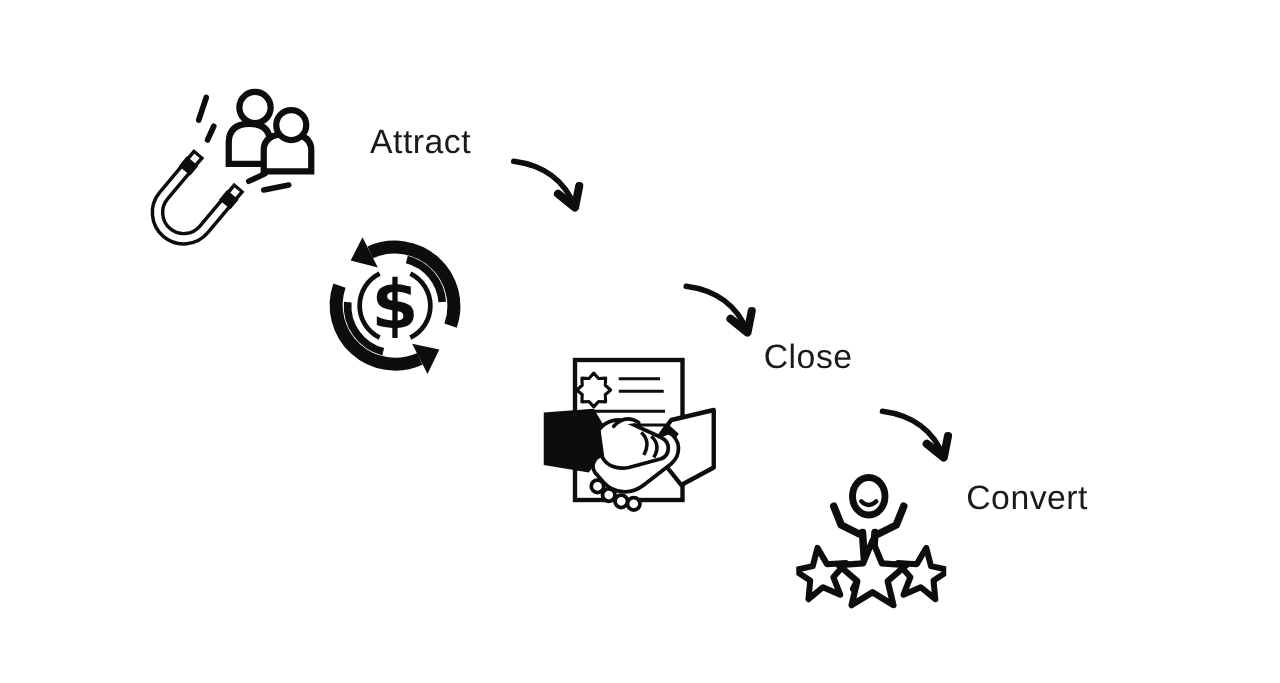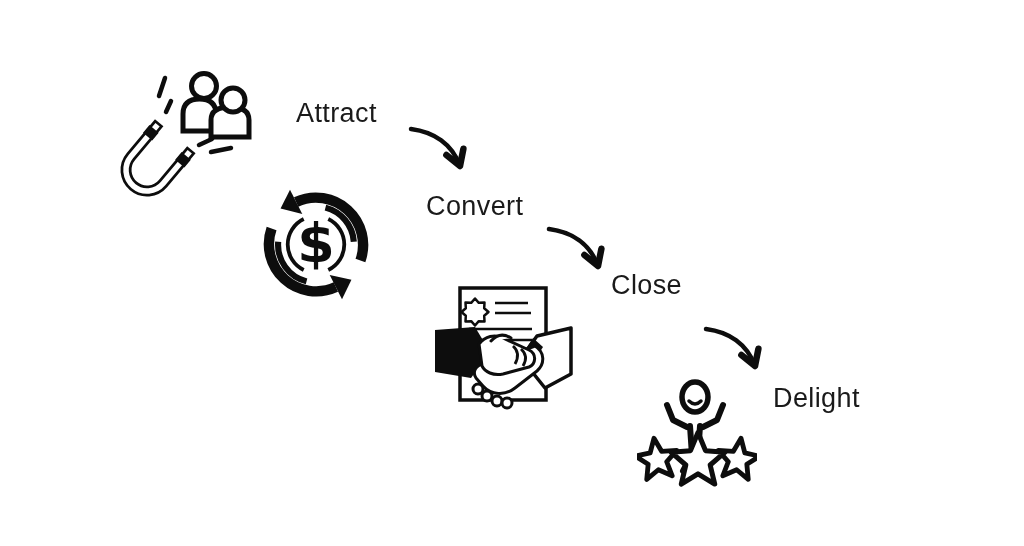--- a/index.html
+++ b/index.html
@@ -50,21 +50,20 @@
     <path d="M8,45 A50,50 0 0 0 76,107" fill="none" stroke="#0d0d0d" stroke-width="11"></path>
     <polygon points="92.5,99.2 82.5,119.8 69.5,94.2" fill="#0d0d0d"></polygon>
 
     <path d="M65,23 A40,40 0 0 1 95,59" fill="none" stroke="#0d0d0d" stroke-width="6.5"></path>
     <path d="M45,101 A40,40 0 0 1 15,59" fill="none" stroke="#0d0d0d" stroke-width="6.5"></path>
 
     <path d="M42,35 A30,30 0 0 0 42,89" fill="none" stroke="#0d0d0d" stroke-width="4"></path>
     <path d="M68,35 A30,30 0 0 1 68,89" fill="none" stroke="#0d0d0d" stroke-width="4"></path>
     <text x="55" y="81" font-size="57" font-weight="bold" text-anchor="middle" fill="#0d0d0d" font-family="'DejaVu Sans',sans-serif">$</text>
   </svg>
-  <span class="step-label" style="left:426px;top:193px">Convert</span>
 
   <svg class="arrow" style="left:546px;top:220px" width="64" height="58" viewBox="0 0 64 58">
     <path d="M3,9 C26,12 44,24 52,46" stroke="#0d0d0d" stroke-width="4.5" fill="none" stroke-linecap="round"></path>
     <path d="M38.4,35 L52,46 L55.4,28.8" stroke="#0d0d0d" stroke-width="6.5" fill="none" stroke-linecap="round" stroke-linejoin="round"></path>
   </svg>
 
   <svg class="icon" style="left:433px;top:276px" width="140" height="152" viewBox="0 0 140 152">
 
     <rect x="27" y="12" width="86" height="112" fill="#fff" stroke="#0d0d0d" stroke-width="3.5"></rect>
 
@@ -105,15 +104,15 @@
 
     <path d="M50,56 L36,49 L30,34 M66,56 L80,49 L86,34" stroke="#0d0d0d" stroke-width="6" stroke-linecap="round" stroke-linejoin="round" fill="none"></path>
 
     <ellipse cx="58" cy="26" rx="13" ry="15" fill="#fff" stroke="#0d0d0d" stroke-width="5.5"></ellipse>
     <path d="M52,30 Q58,36 64,30" stroke="#0d0d0d" stroke-width="3.5" fill="none" stroke-linecap="round"></path>
 
     <use href="#star5" transform="translate(20,89) rotate(-8) scale(0.73)" fill="#fff" stroke="#0d0d0d" stroke-width="6.6" stroke-linejoin="round"></use>
     <use href="#star5" transform="translate(101,89) rotate(8) scale(0.73)" fill="#fff" stroke="#0d0d0d" stroke-width="6.6" stroke-linejoin="round"></use>
     <use href="#star5" transform="translate(61,90) scale(0.95)" fill="#fff" stroke="#0d0d0d" stroke-width="5.3" stroke-linejoin="round"></use>
   </svg>
-  <span class="step-label" style="left:773px;top:385px">Delight</span>
+  <span class="step-label" style="left:773px;top:385px">Convert</span>
 
 </div>
 
 </body></html>

